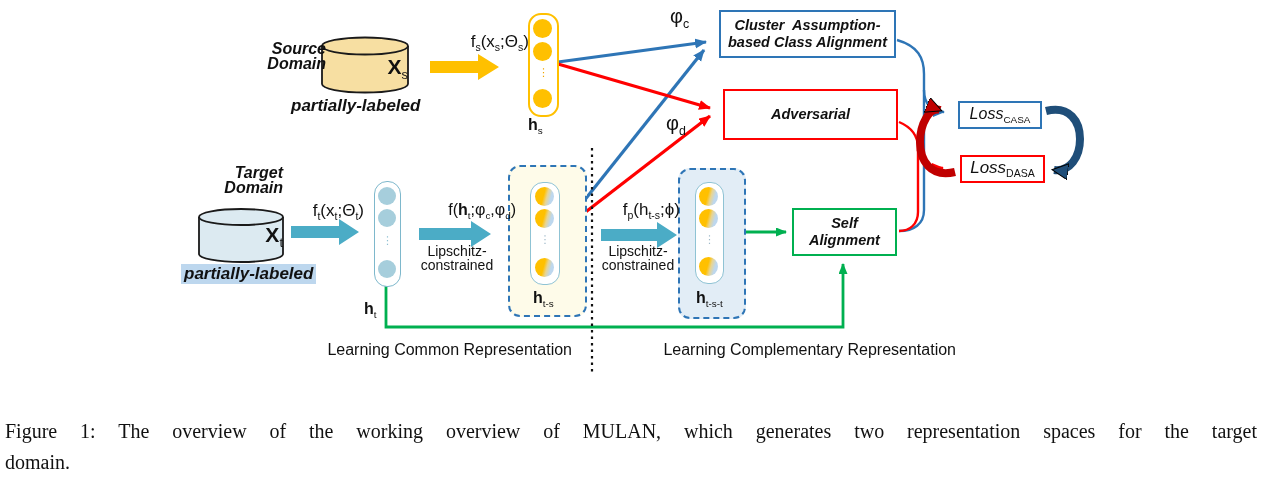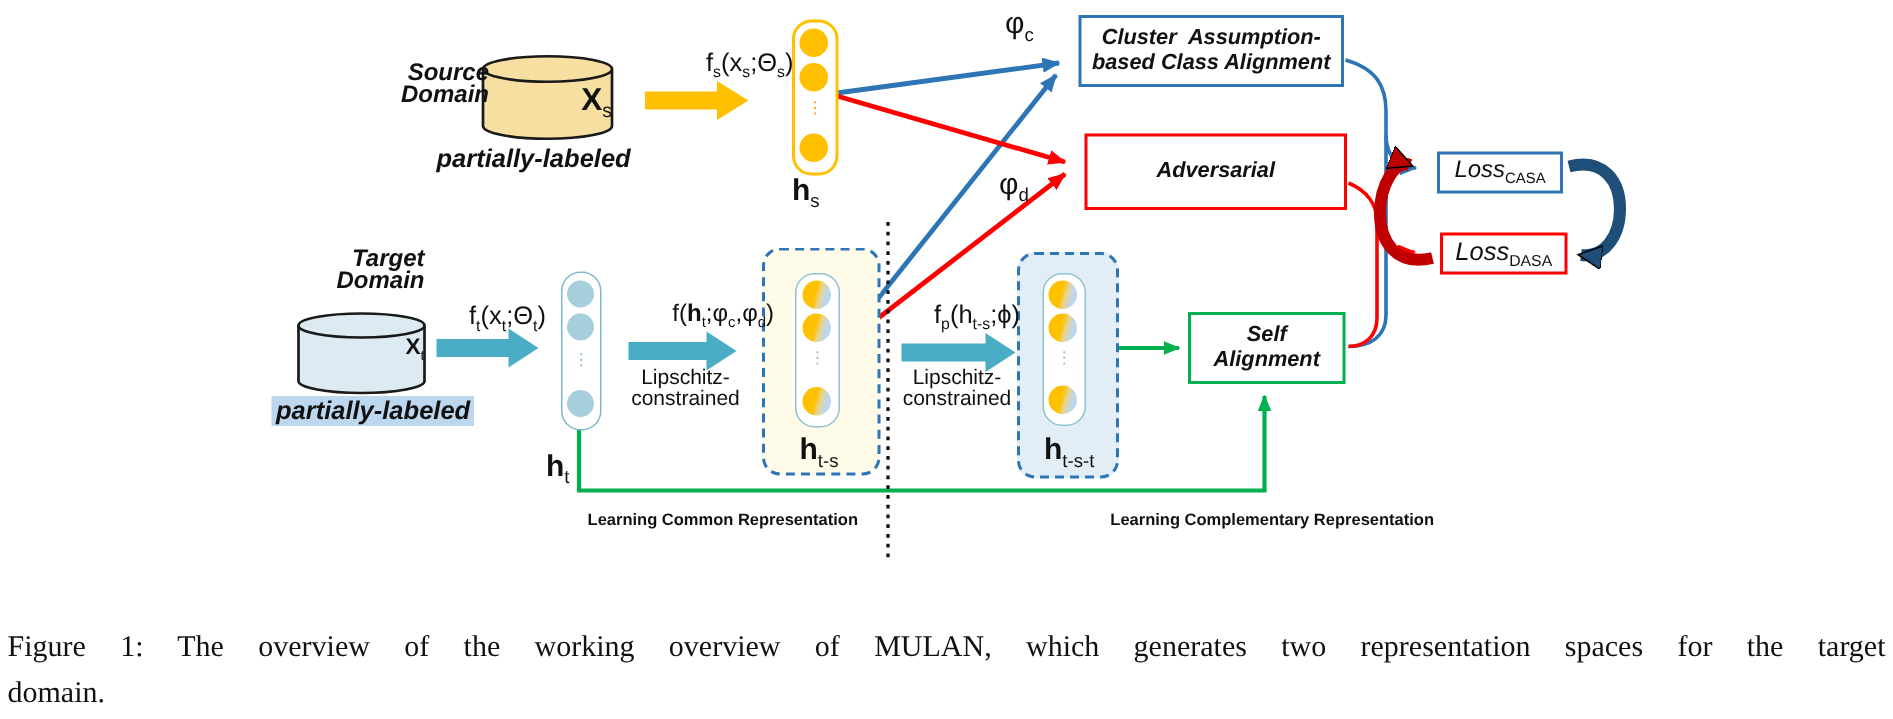--- a/index.html
+++ b/index.html
@@ -24,22 +24,22 @@
   .boxline{font-weight:bold;font-style:italic;font-size:14.5px;white-space:pre;}
   
   .ncol{position:absolute;background:#fff;border-radius:13px;}
   .ncol .c{position:absolute;border-radius:50%;}
   .dots{position:absolute;width:100%;text-align:center;font-size:11px;line-height:10px;letter-spacing:0;}
   
   .dashbox{position:absolute;border:2.5px dashed #2E75B6;border-radius:12px;}
   .hl{background:#BDD7EE;padding:0 3px;}
   .fnlabel{font-size:17px;}
   .lips{font-size:14px;line-height:1.0;text-align:center;}
-  .hlabel{font-size:20px;}
-  .seclabel{font-weight:bold;font-size:11px;}
+  .hlabel{font-size:16px;}
+  .seclabel{font-weight:normal;font-size:16px;}
   .caption{font-family:"Liberation Serif",serif;font-size:20px;line-height:31px;}
   .cap1{text-align:justify;text-align-last:justify;}
 </style>
 </head>
 <body>
 
 <div class="page">
 
   <svg class="layer" width="1262" height="410" viewBox="0 0 1262 410">
     <defs>
@@ -152,21 +152,21 @@
   <div class="abs ctr fnlabel" style="left:423px;top:32px;width:106px;"><span>f</span><span class="sub">s</span><span>(x</span><span class="sub">s</span><span>;Θ</span><span class="sub">s</span><span>)</span></div>
   <div class="abs hlabel" style="left:528px;top:116px;"><span class="bold">h</span><span class="sub">s</span></div>
 
   <div class="abs" style="left:670px;top:5px;font-size:20px;"><span>φ</span><span class="sub">c</span></div>
   <div class="abs" style="left:666px;top:112px;font-size:20px;"><span>φ</span><span class="sub">d</span></div>
 
   <div class="abs bi ctr" style="left:199px;top:165px;width:84px;font-size:16px;line-height:15px;">
     <div>Target</div>
     <div>Domain</div>
   </div>
-  <div class="abs ctr" style="left:199px;top:223px;width:84px;font-size:15px;"><span class="bold">X</span><span class="sub">t</span></div>
+  <div class="abs ctr" style="left:199px;top:223px;width:84px;font-size:21px;"><span class="bold">X</span><span class="sub">t</span></div>
   <div class="abs bi hl" style="left:181px;top:264px;font-size:17px;">partially-labeled</div>
   <div class="abs ctr fnlabel" style="left:286px;top:201px;width:78px;"><span>f</span><span class="sub">t</span><span>(x</span><span class="sub">t</span><span>;Θ</span><span class="sub">t</span><span>)</span></div>
   <div class="abs hlabel" style="left:364px;top:300px;"><span class="bold">h</span><span class="sub">t</span></div>
 
   <div class="abs ctr" style="left:400px;top:201px;width:102px;font-size:16px;padding-left:14px;"><span>f(</span><span class="bold">h</span><span class="sub">t</span><span>;φ</span><span class="sub">c</span><span>,φ</span><span class="sub">d</span><span>)</span></div>
   <div class="abs lips" style="left:413px;top:244px;width:88px;">
     <div>Lipschitz-</div>
     <div>constrained</div>
   </div>
   <div class="abs hlabel" style="left:533px;top:289px;"><span class="bold">h</span><span class="sub">t-s</span></div>

